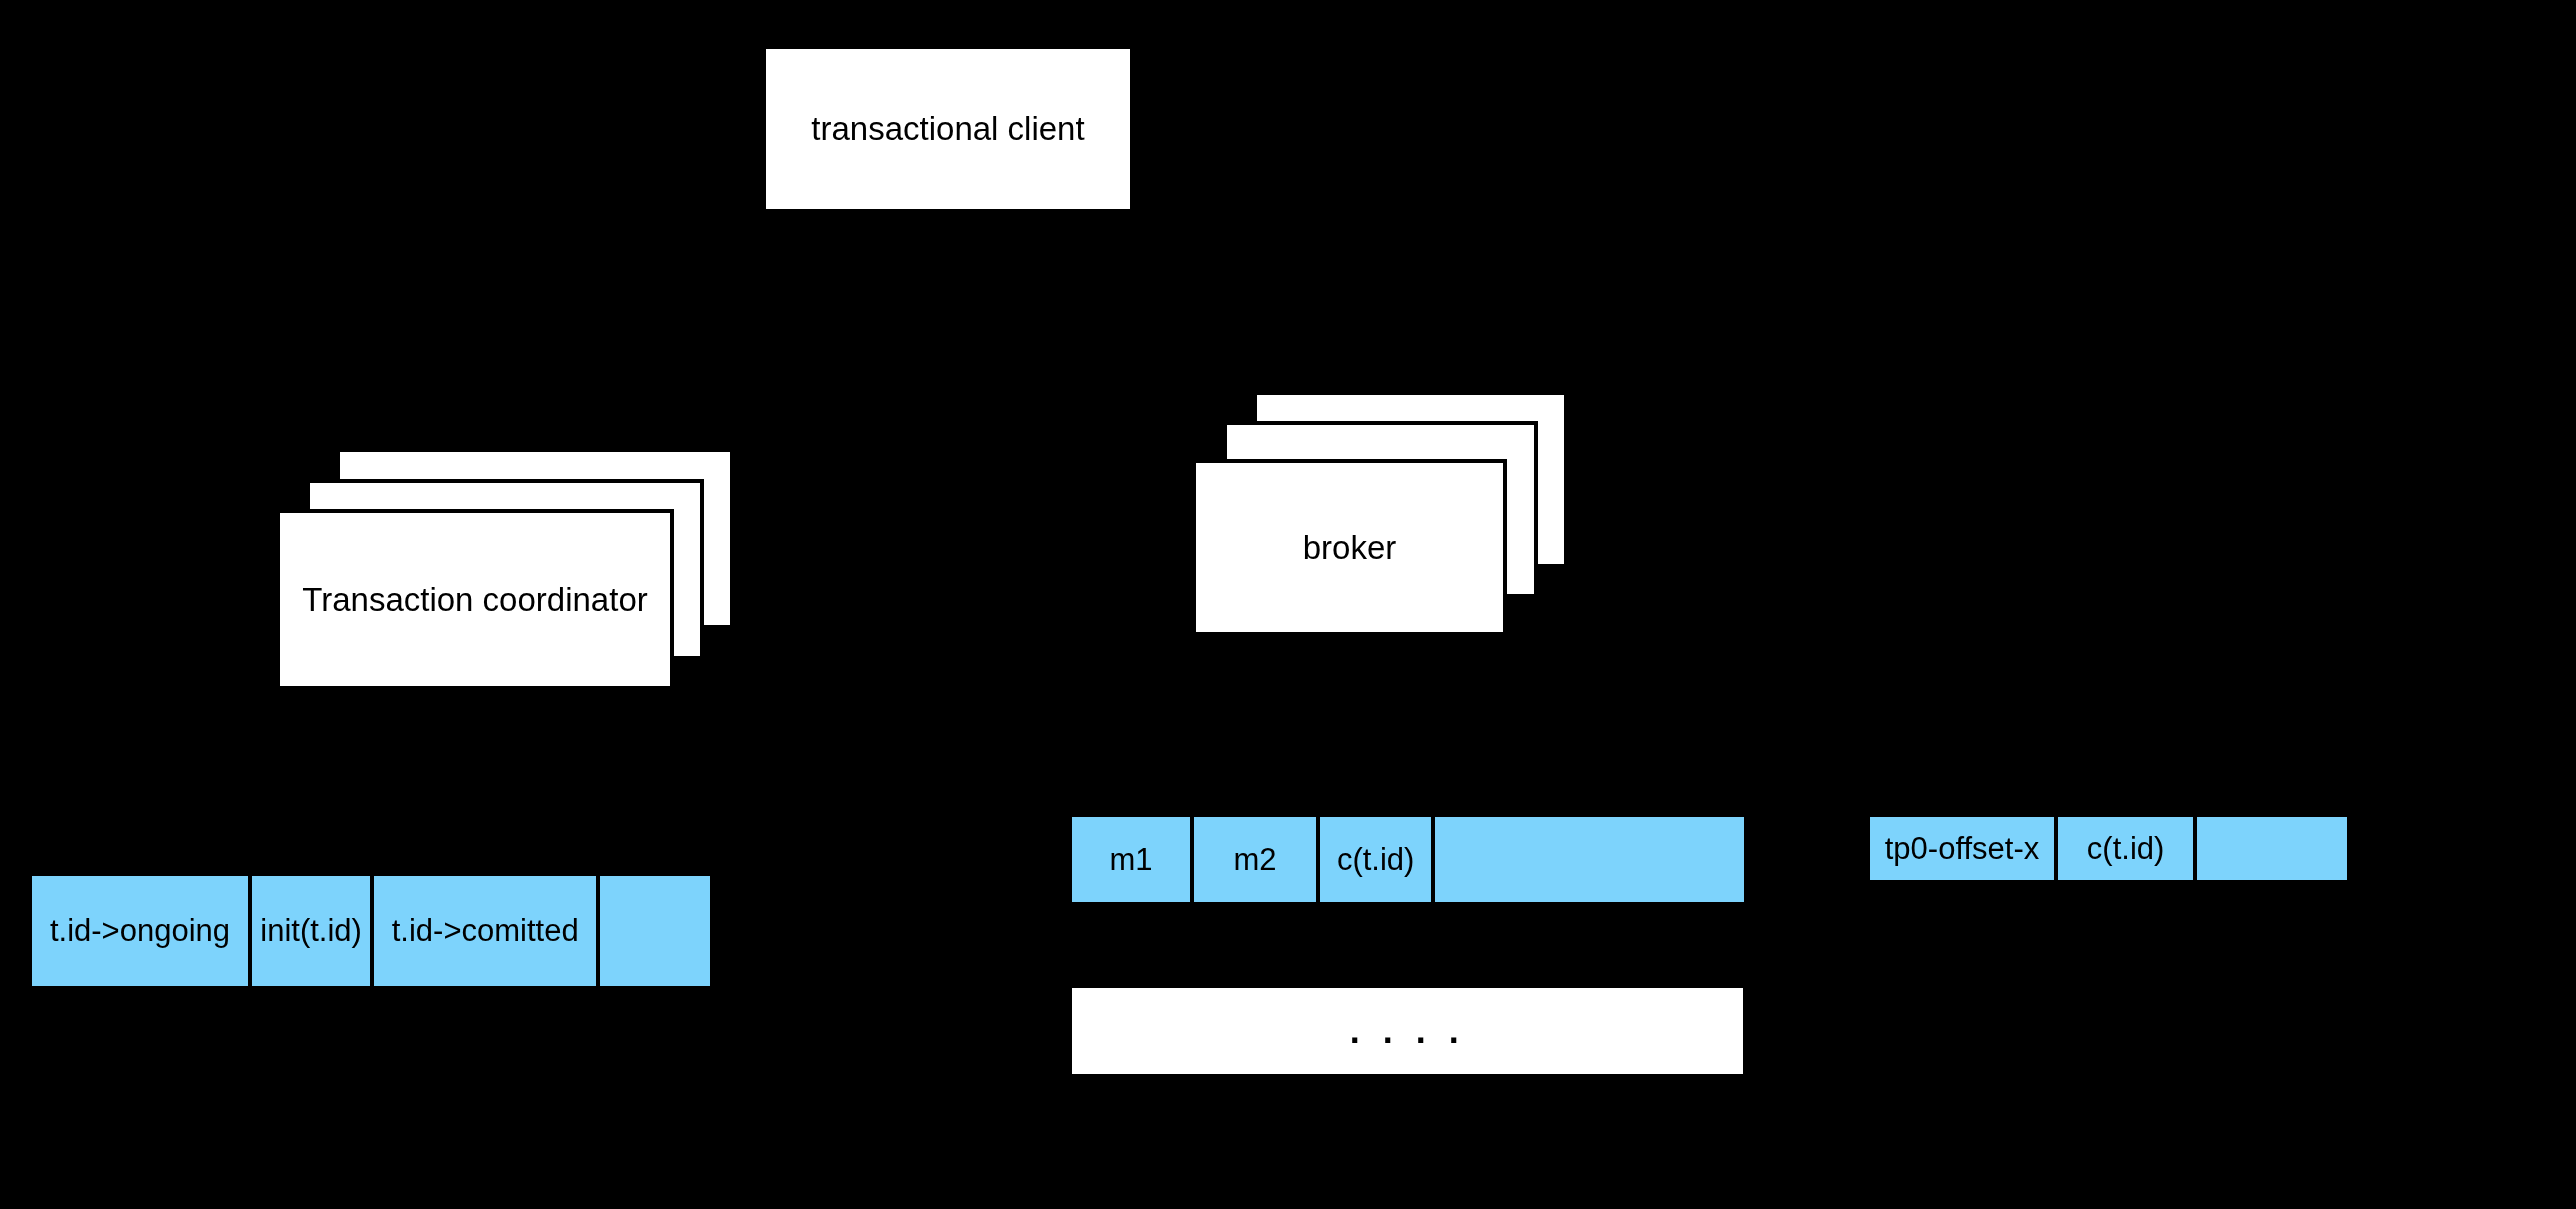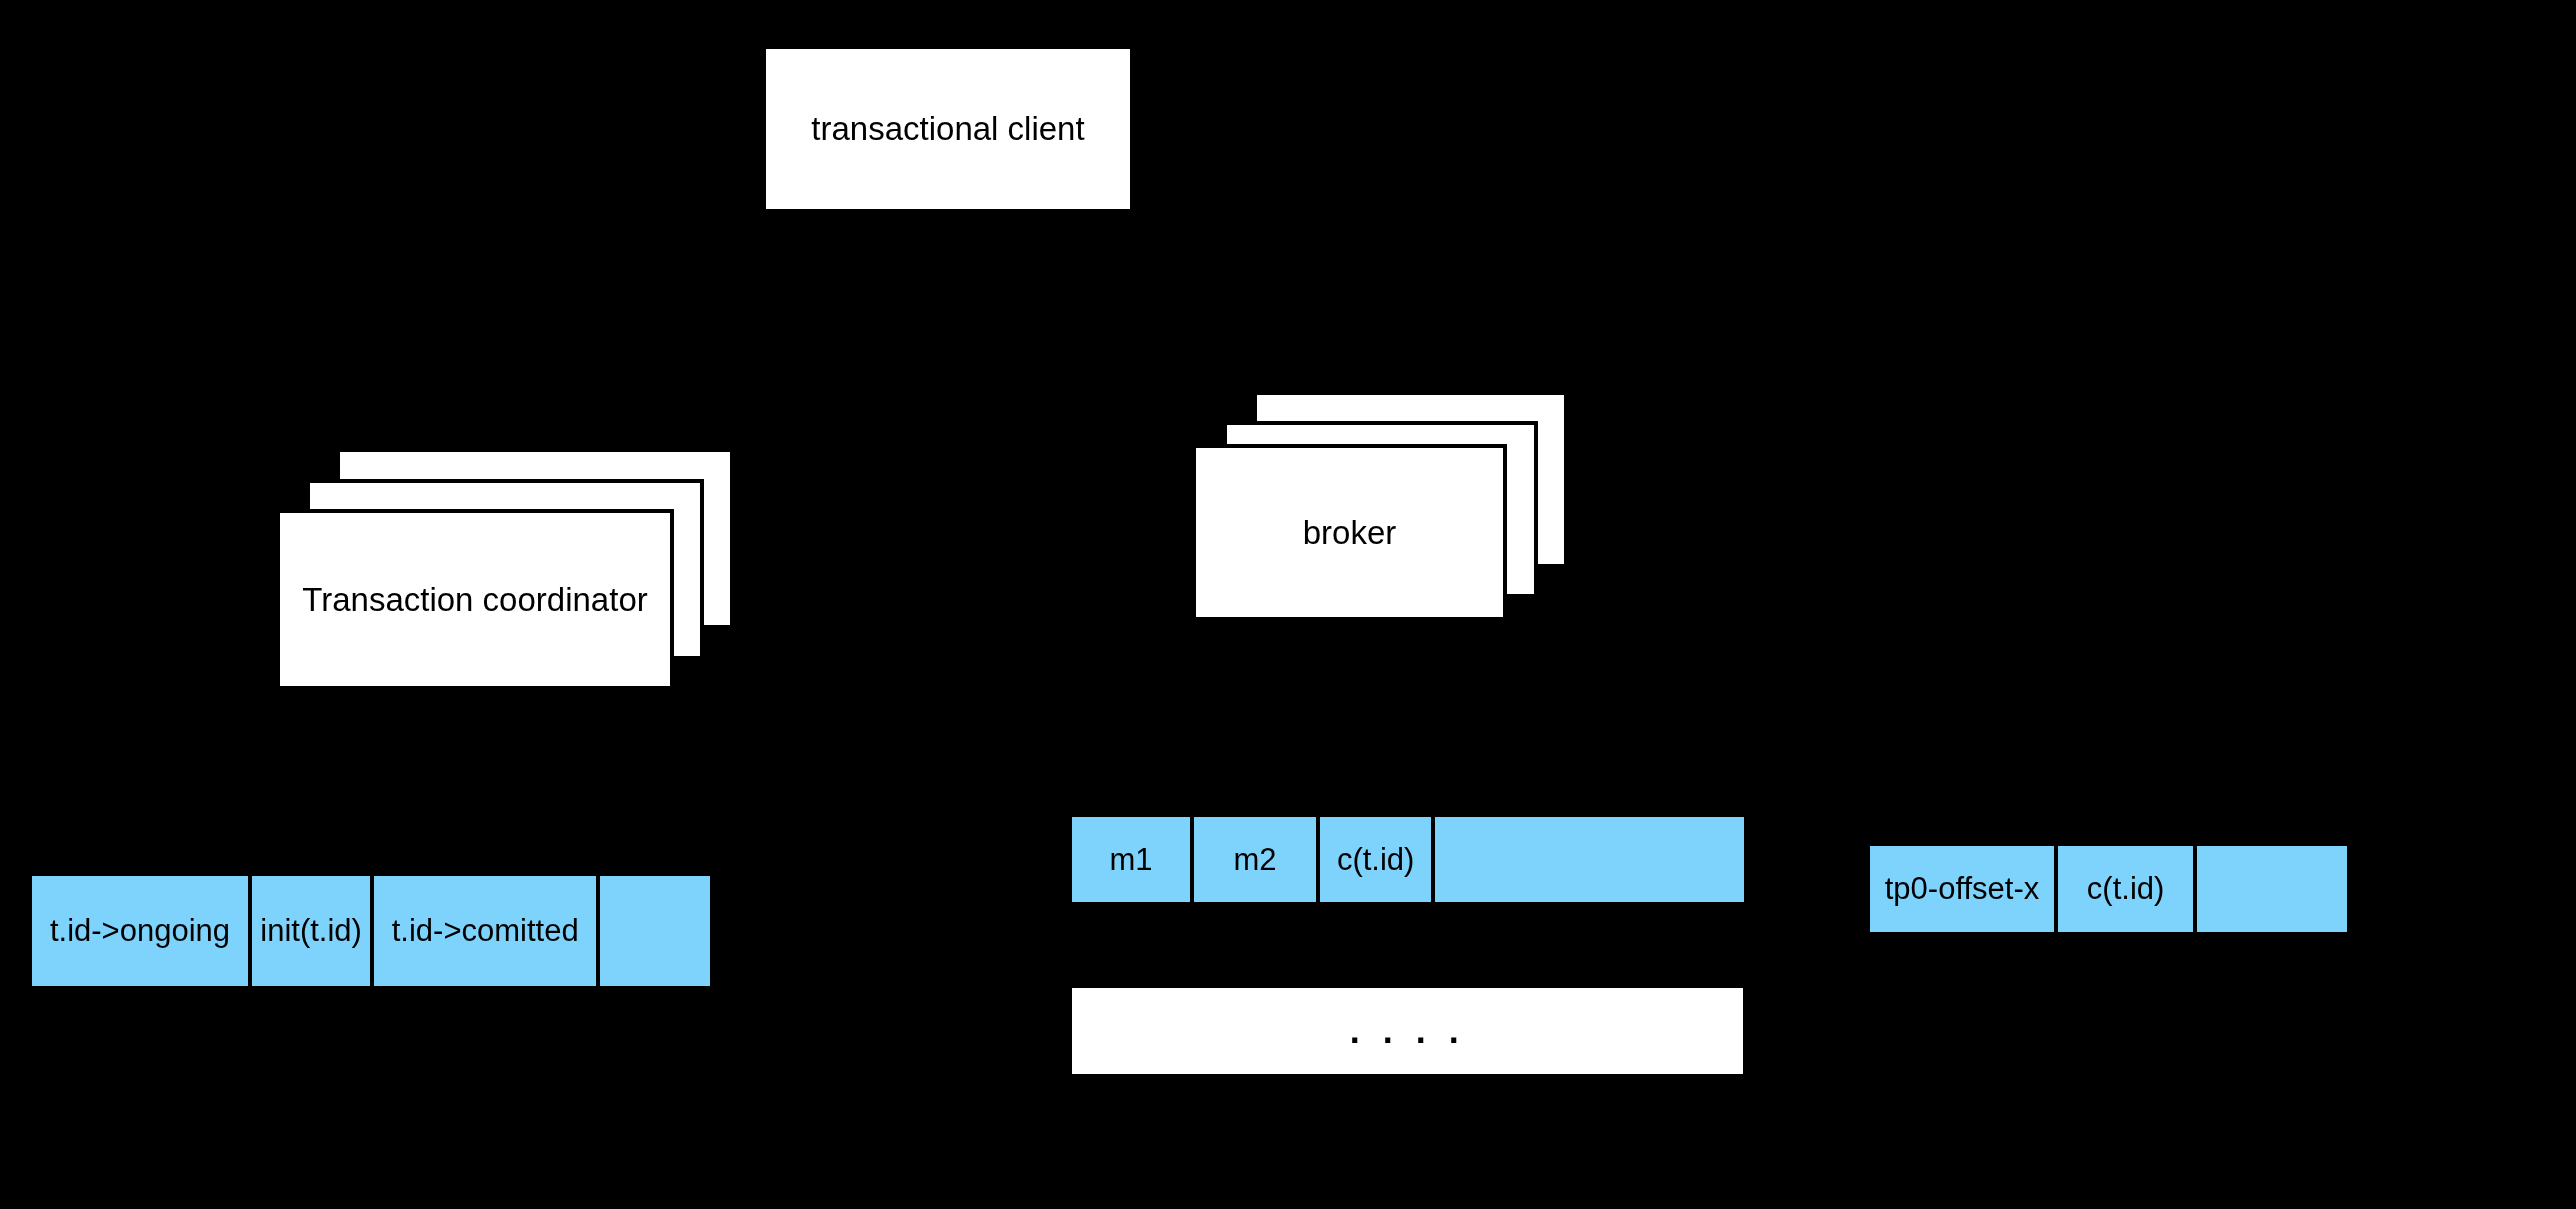--- a/index.html
+++ b/index.html
@@ -36,21 +36,21 @@
   .client { left: 766px; top: 49px; width: 364px; height: 160px; }
 
   
   .coord-back   { left: 336px; top: 448px; width: 398px; height: 181px; }
   .coord-middle { left: 306px; top: 479px; width: 398px; height: 181px; }
   .coord-front  { left: 276px; top: 509px; width: 398px; height: 181px; }
 
   
   .broker-back   { left: 1253px; top: 391px; width: 315px; height: 177px; }
   .broker-middle { left: 1223px; top: 421px; width: 315px; height: 177px; }
-  .broker-front  { left: 1192px; top: 444px; width: 315px; height: 177px; }
+  .broker-front  { left: 1192px; top: 459px; width: 315px; height: 177px; }
 
   
   .cell-row {
     position: absolute;
     display: flex;
     gap: 4.1px;
   }
   .cell {
     background: #7dd3fc;
     display: flex;
@@ -66,21 +66,21 @@
   .row-txn-log .c2 { width: 201px; }
   .row-txn-log .c3 { width: 222px; }
   .row-txn-log .c4 { width: 110px; }
 
   .row-broker-partition { left: 1072px; top: 817px; height: 85px; }
   .row-broker-partition .c0 { width: 118px; }
   .row-broker-partition .c1 { width: 122px; }
   .row-broker-partition .c2 { width: 111px; }
   .row-broker-partition .c3 { width: 309px; }
 
-  .row-consumer-offsets { left: 1870px; top: 817px; height: 86px; margin-top: 29px; }
+  .row-consumer-offsets { left: 1870px; top: 817px; height: 63px; }
   .row-consumer-offsets .c0 { width: 184px; }
   .row-consumer-offsets .c1 { width: 189px; }
   .row-consumer-offsets .c2 { width: 135px; }
   .row-consumer-offsets .c3 { width: 150px; }
 
   
   .more-partitions {
     position: absolute;
     left: 1072px; top: 988px; width: 671px; height: 86px;
     background: #ffffff;

